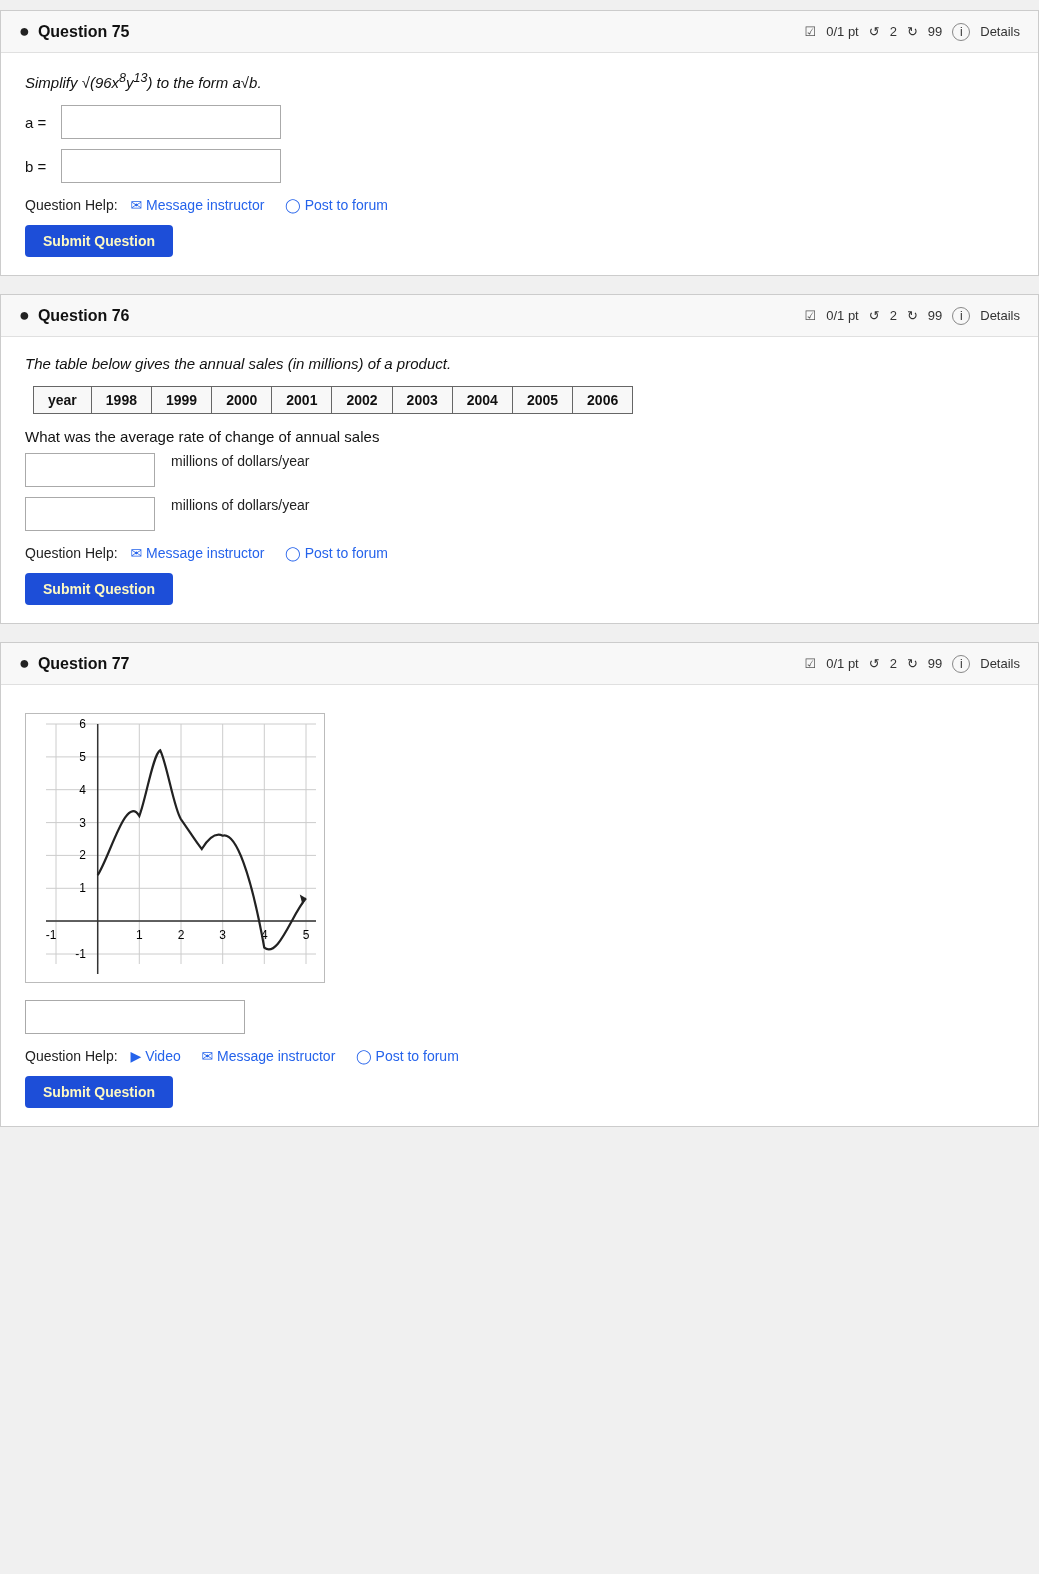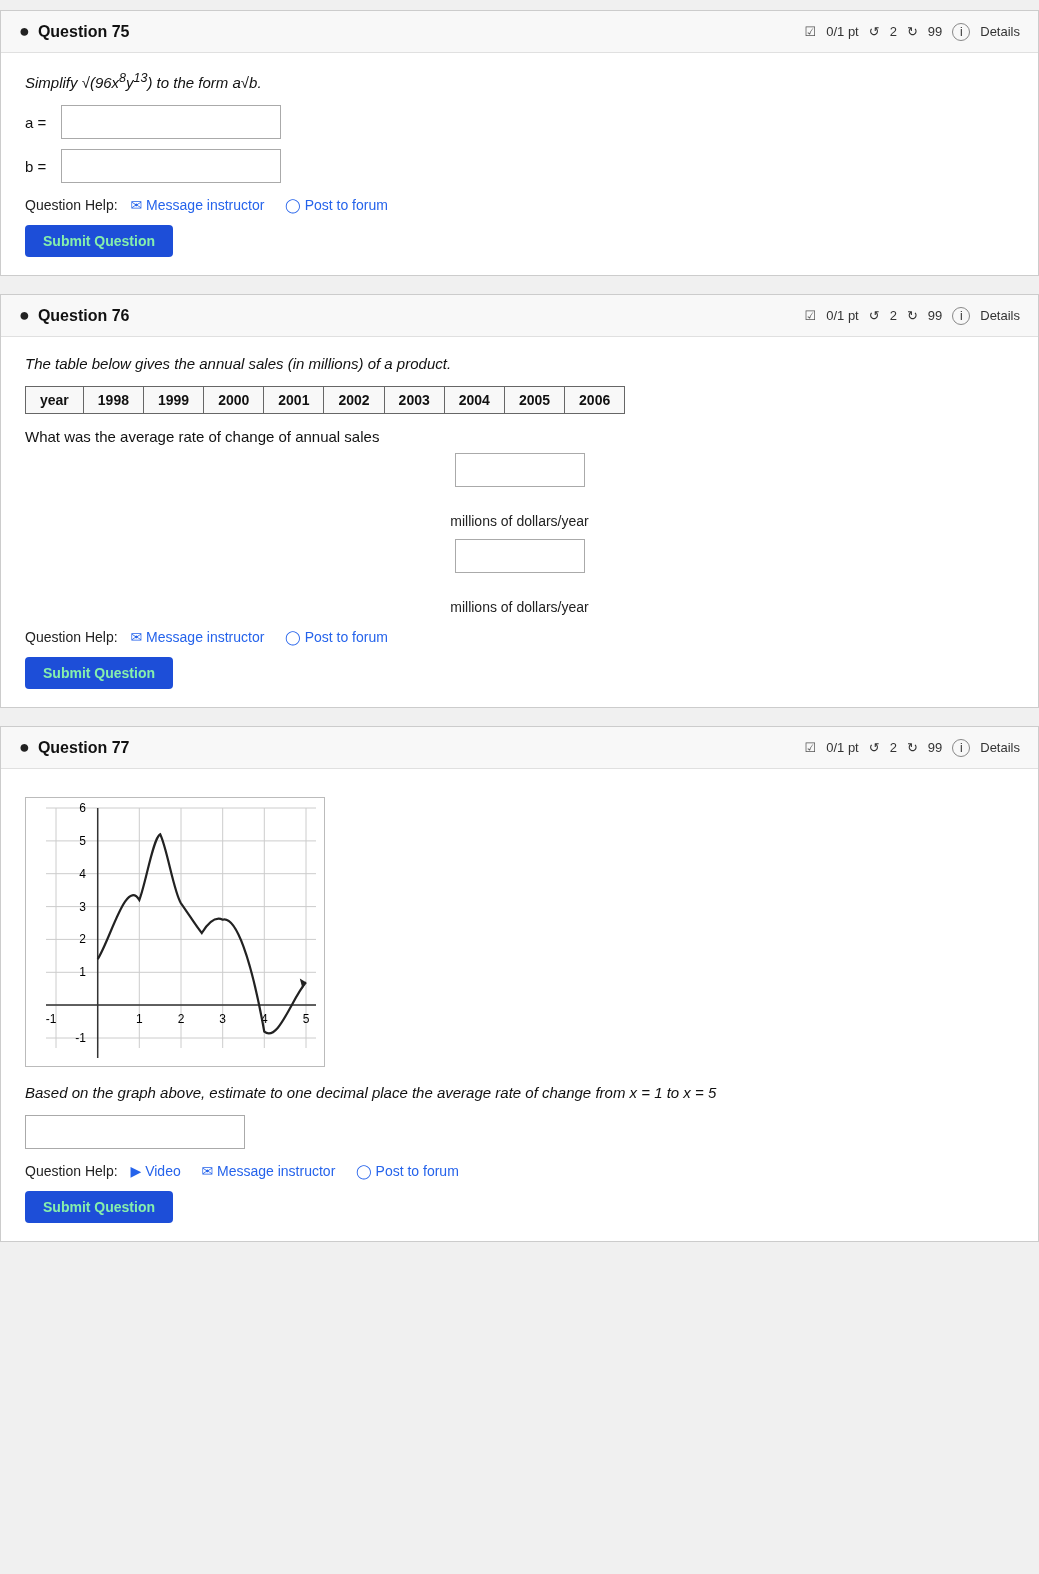--- a/index.html
+++ b/index.html
@@ -85,54 +85,52 @@
       margin: 14px 0 12px 0;
       color: #222;
     }
     .question-help a {
       color: #2563eb;
       text-decoration: none;
       padding-left: 9px;
     }
     .submit-btn {
       background: #1d4ed8;
-      color: #86efac;
+      color: #fef9c3;
       border: none;
       padding: 8px 18px;
       font-size: 14px;
       border-radius: 4px;
       cursor: pointer;
       font-weight: 600;
     }
 
     
     .data-table {
       border-collapse: collapse;
-      margin: 14px 0;
+      margin: 14px 8px;
       font-size: 14px;
     }
     .data-table th, .data-table td {
       border: 1px solid #666;
       padding: 5px 14px;
       text-align: center;
     }
     .data-table th {
       background: #f8f8f8;
       font-weight: bold;
     }
     .part-label {
       font-size: 15px;
       margin: 12px 0 8px 0;
     }
     .input-with-unit {
       display: flex;
-      align-items: center;
-      gap: 26px;
+      gap: 16px;
       margin-bottom: 10px;
-      flex-direction: column;
     }
     .input-with-unit input {
       border: 1px solid #aaa;
       padding: 5px 8px;
       font-size: 15px;
       width: 130px;
       height: 34px;
       background: #fff;
       outline: none;
     }
@@ -326,23 +324,20 @@
                    C 120,85 127,40 134.2,36.3
                    C 141,50 148,95 155,105.3
                    C 162,115 170,128 175.8,135
                    C 182,125 189,118 196.7,121.7
                    C 210,118 225,160 238.3,233.7
                    C 252,245 266,200 280,184.3" stroke="#222" stroke-width="2.2" fill="none"></path>
 
           <polygon points="280,184.3 275,179 275,189.6" fill="#222" transform="rotate(-15,280,184.3)"></polygon>
         </svg>
       </div>
-      <div class="question-text">
-        Based on the graph above, estimate to one decimal place the average rate of change from x = 1 to x = 5
-      </div>
       <div style="margin:10px 0 14px 0;">
         <input type="text" class="text-input" style="width: 220px;">
       </div>
       <div class="question-help">
         <span>Question Help: </span>
         <a href="#">
           <span>▶</span>
           Video
         </a>
         &nbsp;

